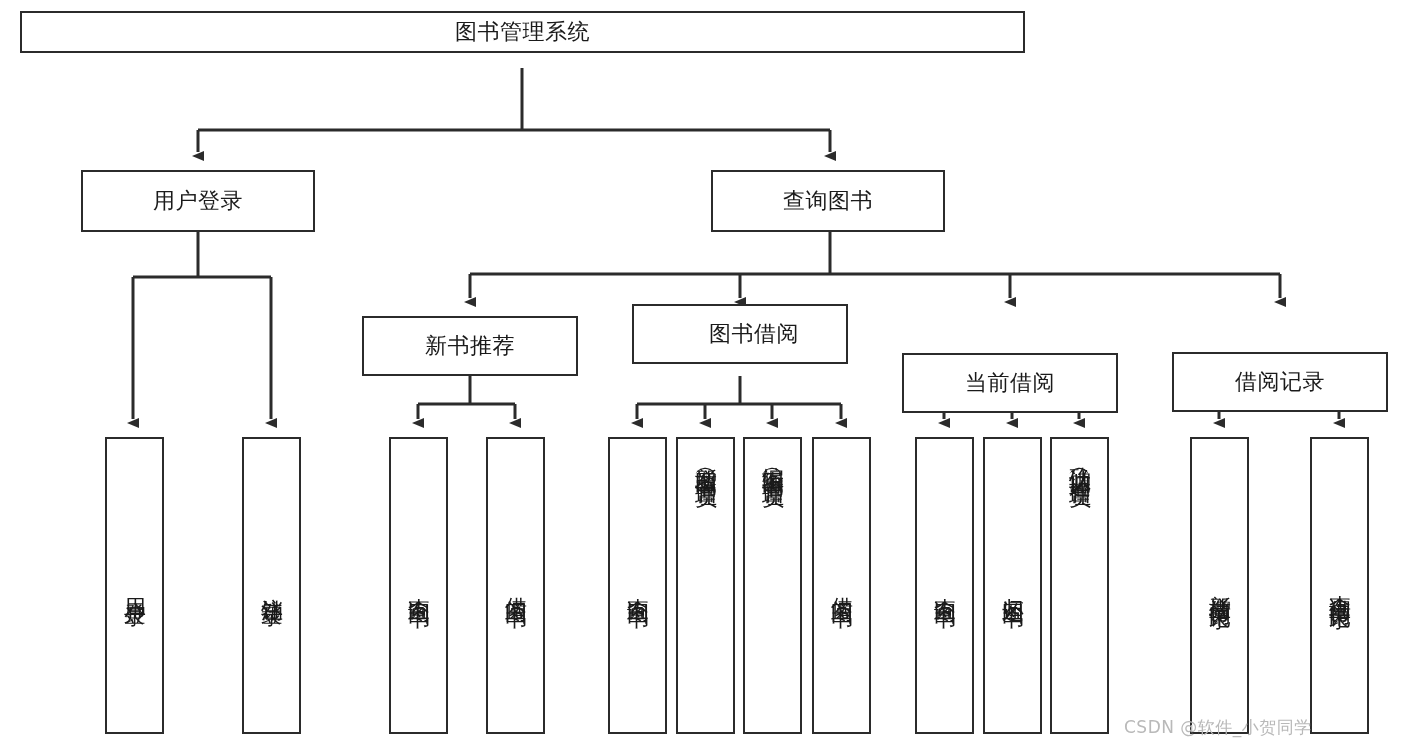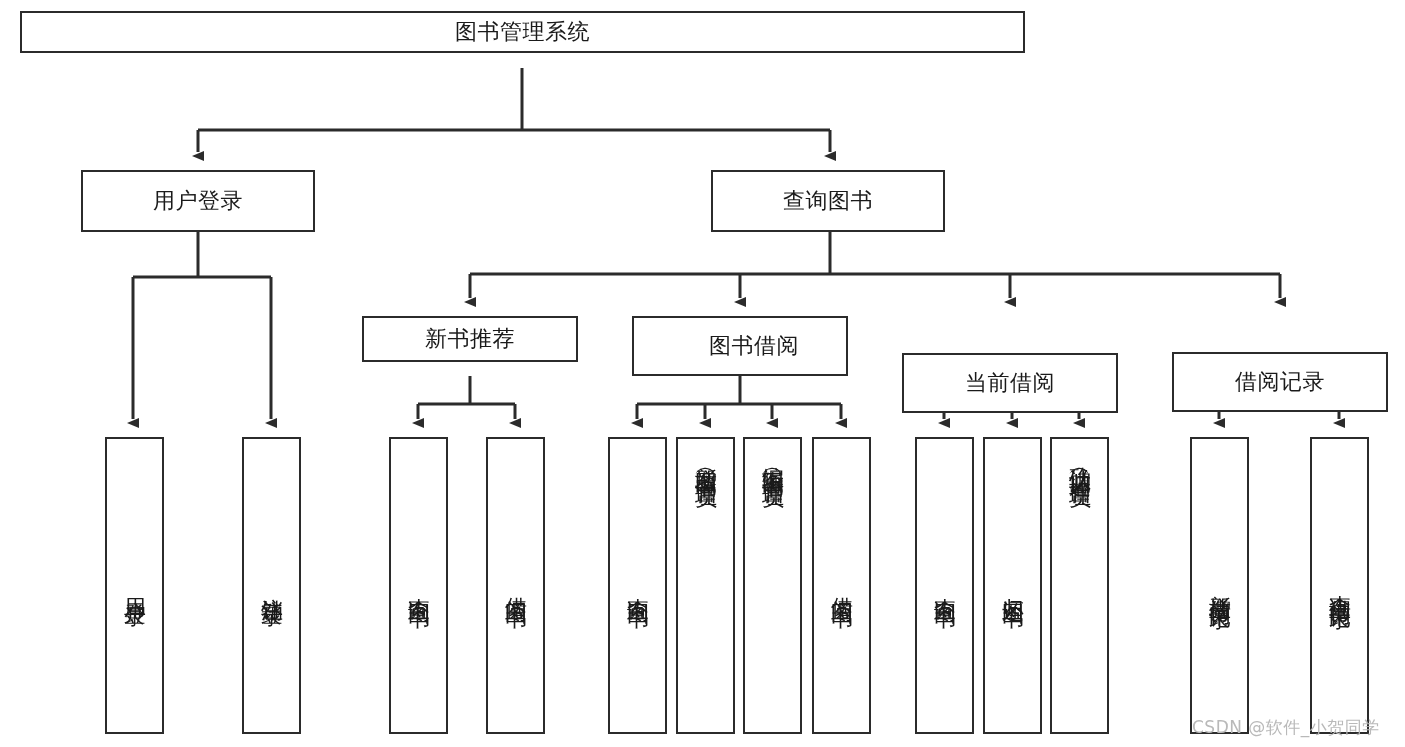--- a/index.html
+++ b/index.html
@@ -144,24 +144,24 @@
   <div id="nodes">
       <div class="node horiz" style="left: 20px; top: 11px; width: 1005px; height: 42px;">
         <span class="label">图书管理系统</span>
       </div>
       <div class="node horiz" style="left: 81px; top: 170px; width: 234px; height: 62px;">
         <span class="label">用户登录</span>
       </div>
       <div class="node horiz" style="left: 711px; top: 170px; width: 234px; height: 62px;">
         <span class="label">查询图书</span>
       </div>
-      <div class="node horiz" style="left: 362px; top: 316px; width: 216px; height: 46px;">
+      <div class="node horiz" style="left: 362px; top: 316px; width: 216px; height: 60px;">
         <span class="label">新书推荐</span>
       </div>
-      <div class="node horiz" style="left: 632px; top: 316px; width: 216px; height: 60px; padding-left: 28px;">
+      <div class="node horiz" style="left: 632px; top: 304px; width: 216px; height: 60px; padding-left: 28px;">
         <span class="label">图书借阅</span>
       </div>
       <div class="node horiz" style="left: 902px; top: 316px; width: 216px; height: 60px; margin-top: 37px;">
         <span class="label">当前借阅</span>
       </div>
       <div class="node horiz" style="left: 1172px; top: 316px; width: 216px; height: 60px; margin-top: 36px;">
         <span class="label">借阅记录</span>
       </div>
       <div class="node vert mid" style="left: 105px; top: 437px; width: 59px; height: 297px;">
         <span class="label">用户登录</span>
@@ -197,15 +197,15 @@
         <span class="label">确认归还（管理员）</span>
       </div>
       <div class="node vert mid" style="left: 1190px; top: 437px; width: 59px; height: 297px;">
         <span class="label">新增借阅记录</span>
       </div>
       <div class="node vert mid" style="left: 1310px; top: 437px; width: 59px; height: 297px;">
         <span class="label">查询借阅记录</span>
       </div>
     </div>
 
-  <div class="watermark" style="left: 1192px; top: 716px; color: rgb(185, 185, 185);">CSDN @软件_小贺同学</div>
+  <div class="watermark" style="left: 1124px; top: 716px; color: rgb(185, 185, 185);">CSDN @软件_小贺同学</div>
 
 </div>
 
 </body></html>

